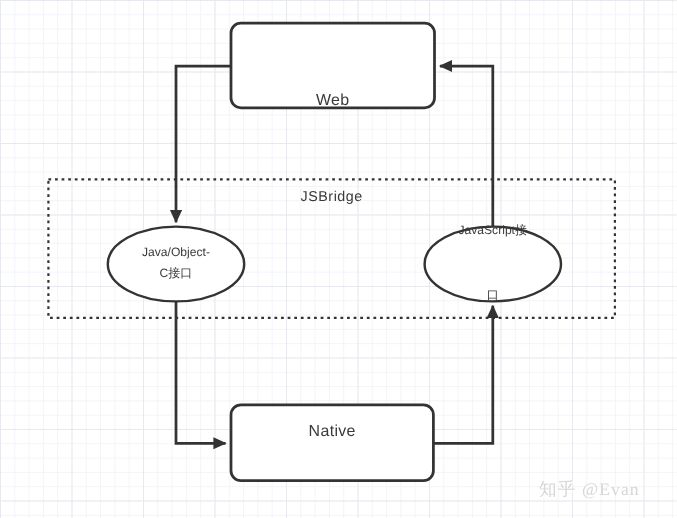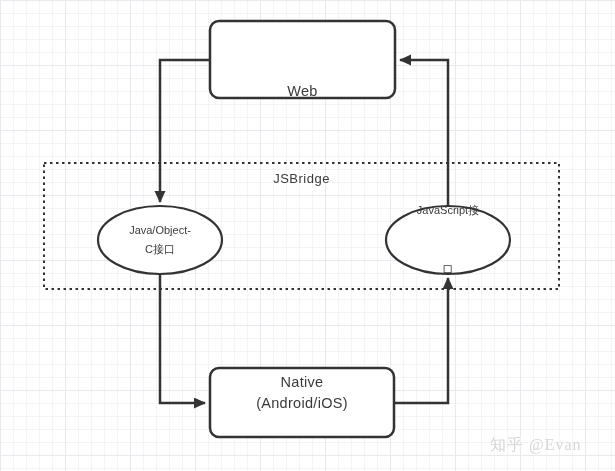--- a/index.html
+++ b/index.html
@@ -90,20 +90,19 @@
     <span>C接口</span>
   </div>
 
   <div class="label ellipse-label right-ellipse-label">
     <span>JavaScript接</span>
     <span>口</span>
   </div>
 
   <div class="label node-label native-label">
     <span>Native</span>
-    <span>(Android/iOS)</span>
   </div>
 
   <div class="watermark">
     <span>知乎 @Evan</span>
   </div>
 
 </div>
 
 </body></html>

